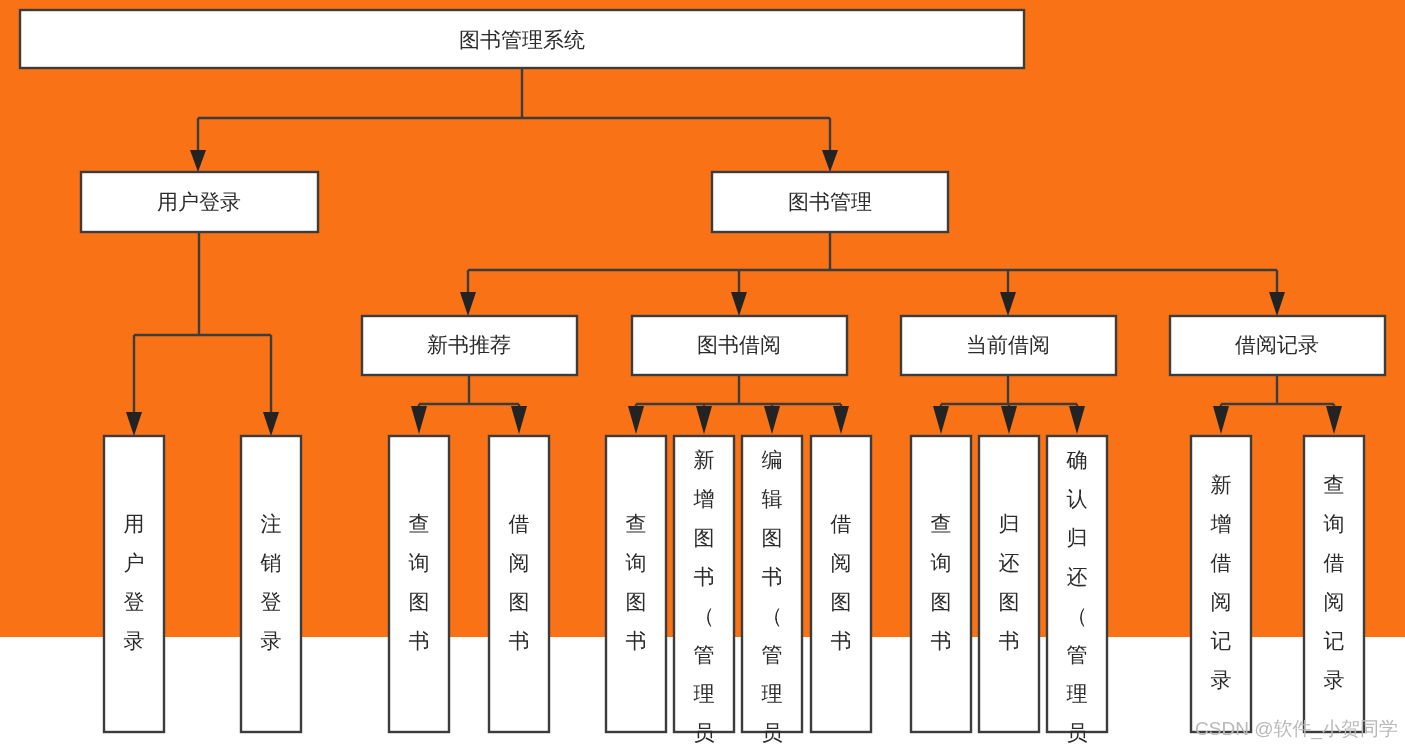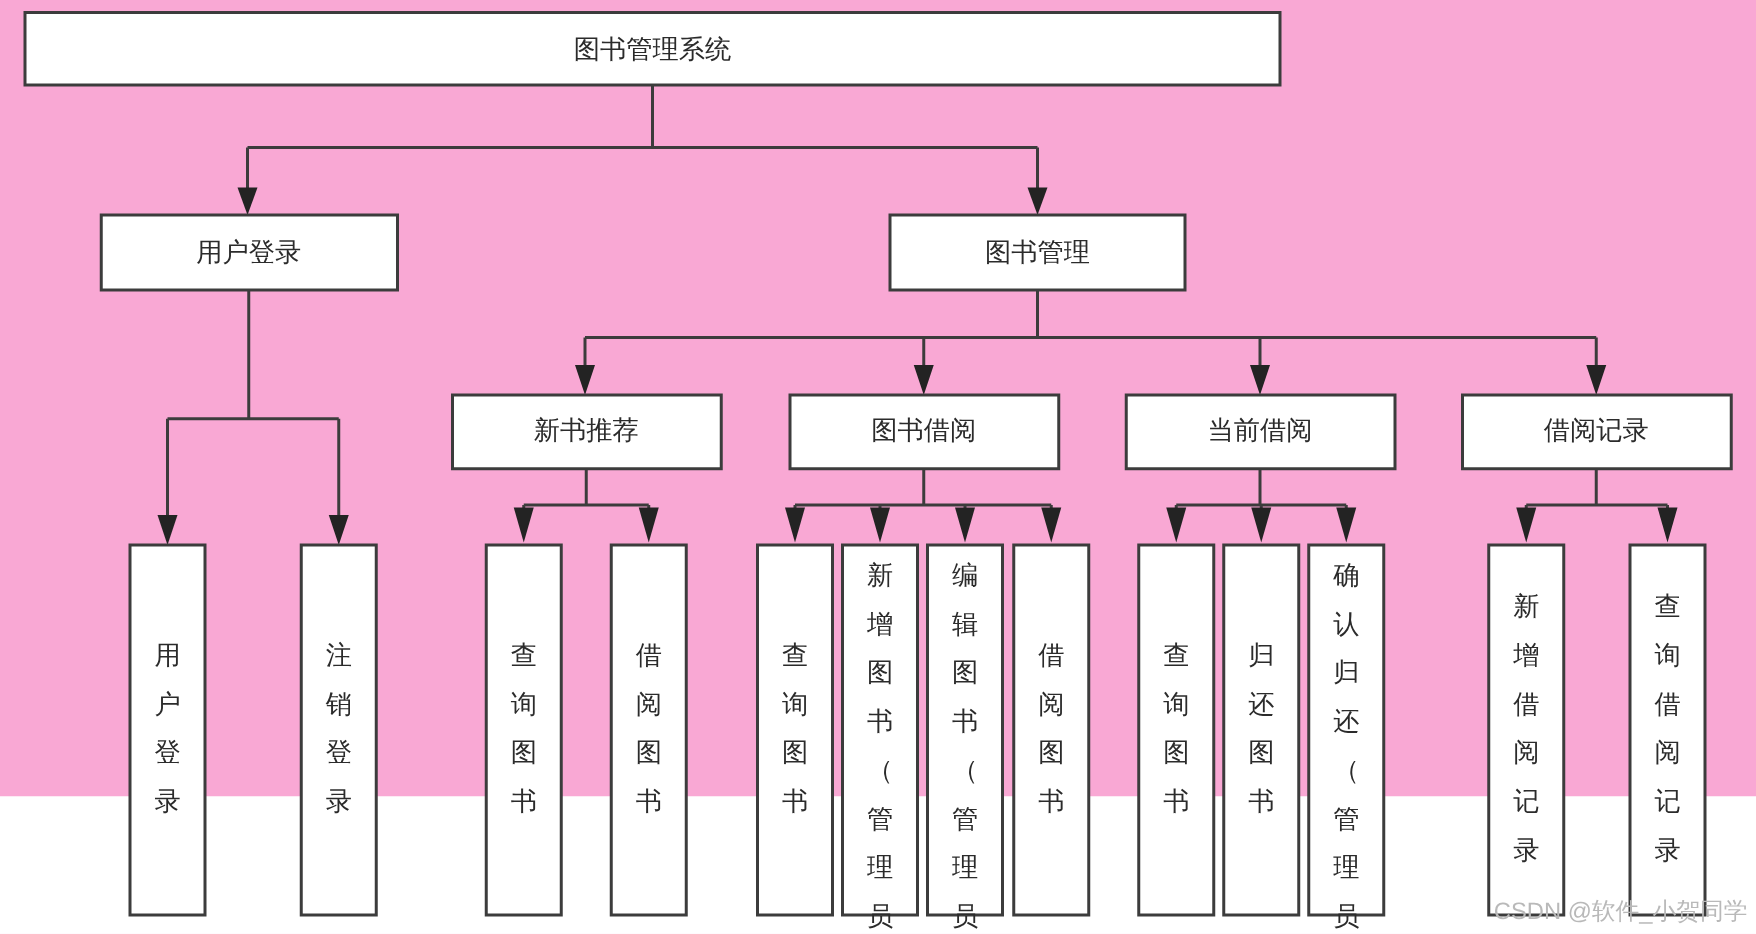--- a/index.html
+++ b/index.html
@@ -12,21 +12,21 @@
     width: 1405px;
     height: 747px;
     font-family: "Liberation Sans", "DejaVu Sans", sans-serif;
     overflow: hidden;
     position: relative;
   }
   #diagram-root {
     position: relative;
     width: 1405px;
     height: 637px;
-    background: #f9a8d4;
+    background: #f97316;
   }
   svg.diagram-canvas {
     position: absolute;
     left: 0;
     top: 0;
     width: 1405px;
     height: 747px;
     display: block;
   }
   .node-box {

